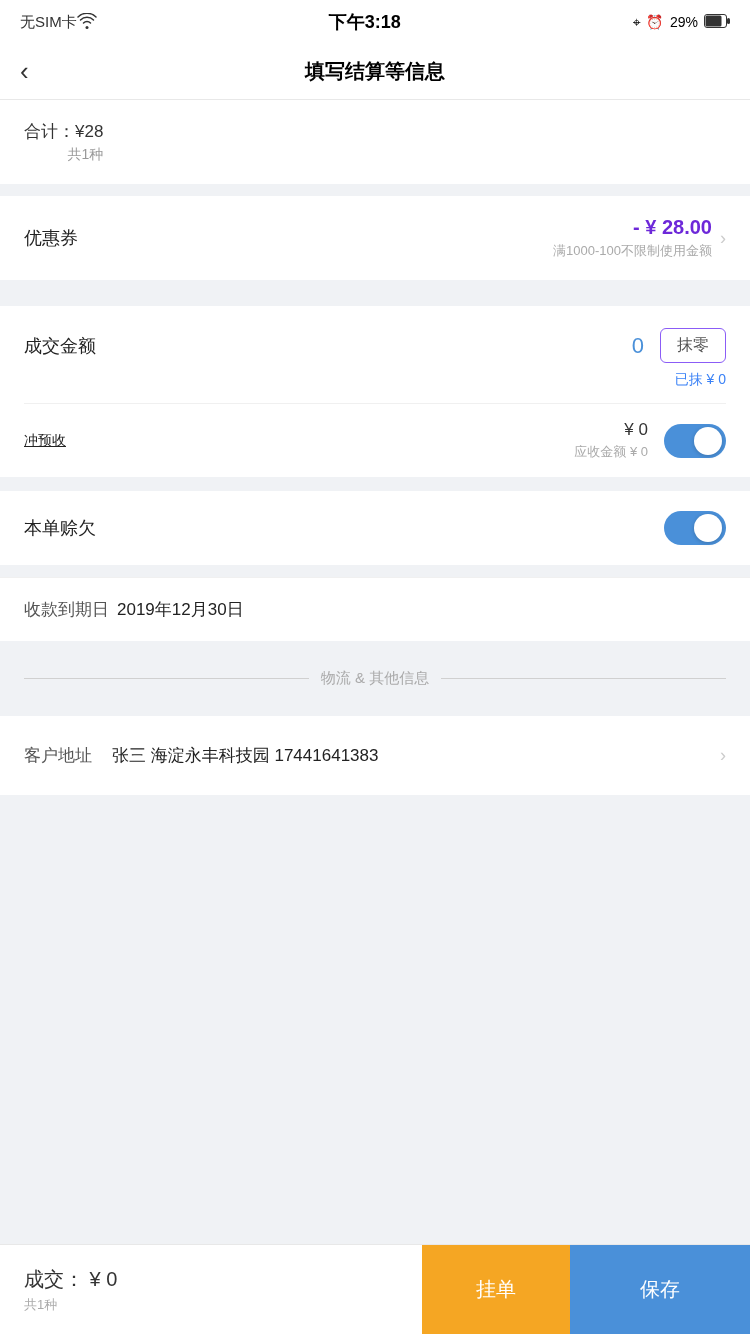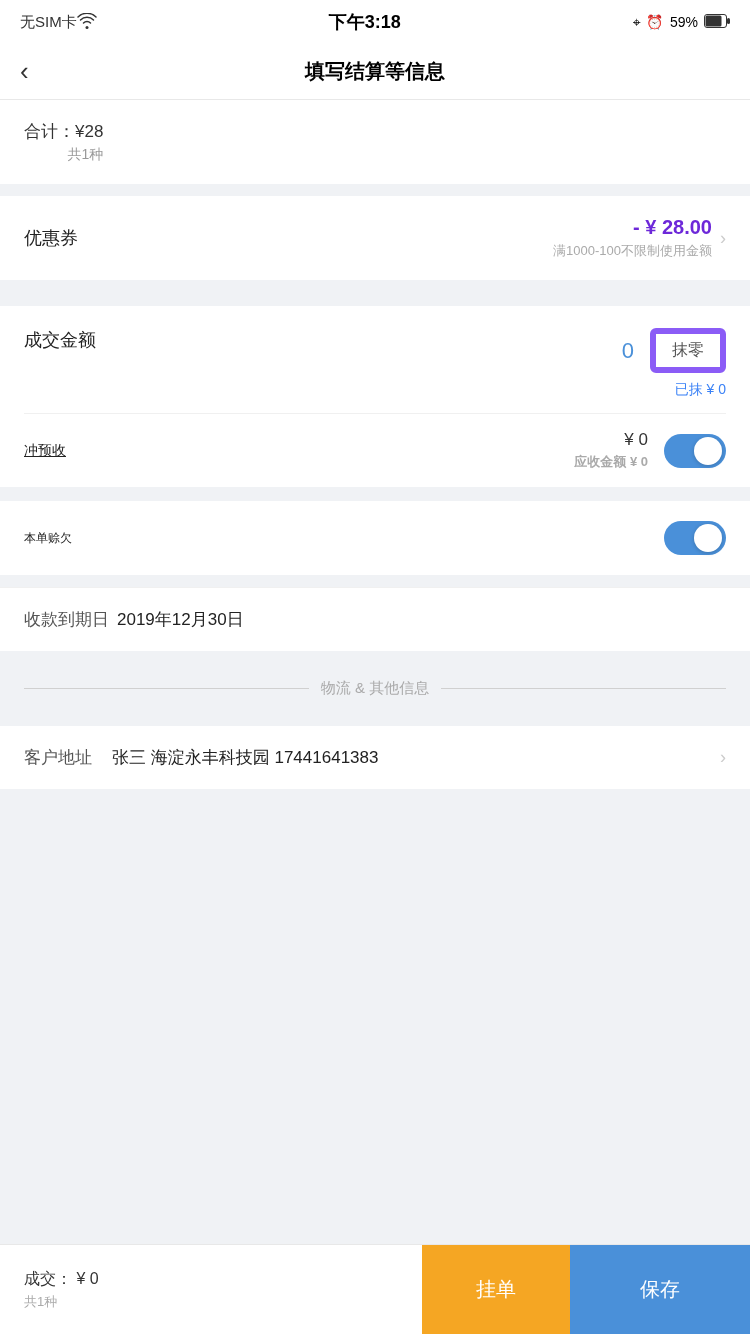--- a/index.html
+++ b/index.html
@@ -152,21 +152,21 @@
       background: #f0f2f5;
     }
 
     
     .amount-section {
       background: #fff;
       padding: 0;
     }
     .amount-row {
       display: flex;
-      align-items: flex-start;
+      align-items: center;
       justify-content: space-between;
       padding: 22px 24px 8px 24px;
     }
     .amount-label {
       font-size: 18px;
       color: #222;
     }
     .amount-right {
       display: flex;
       align-items: center;
@@ -175,21 +175,21 @@
     .amount-input {
       font-size: 22px;
       color: #4a90d9;
       font-weight: 500;
       border: none;
       outline: none;
       width: 60px;
       text-align: right;
     }
     .round-zero-btn {
-      border: 6px solid #8b5cf6;
+      border: 1px solid #8b5cf6;
       border-radius: 6px;
       padding: 6px 16px;
       font-size: 16px;
       color: #555;
       background: #fff;
       cursor: pointer;
     }
     .already-rounded {
       text-align: right;
       padding: 0 24px 14px 24px;
@@ -220,21 +220,20 @@
     }
     .precollect-main {
       font-size: 17px;
       color: #333;
       font-weight: 500;
     }
     .precollect-sub {
       font-size: 13px;
       color: #aaa;
       margin-top: 3px;
-      font-weight: bold;
     }
 
     
     .toggle-switch {
       width: 62px;
       height: 34px;
       border-radius: 17px;
       background: #4a90d9;
       position: relative;
       cursor: pointer;
@@ -254,21 +253,21 @@
     
     .debt-section {
       background: #fff;
       margin-bottom: 12px;
       padding: 20px 24px;
       display: flex;
       align-items: center;
       justify-content: space-between;
     }
     .debt-label {
-      font-size: 12px;
+      font-size: 18px;
       color: #222;
     }
 
     
     .due-date-row {
       background: #fff;
       padding: 20px 24px;
       display: flex;
       align-items: center;
       gap: 8px;
@@ -302,21 +301,21 @@
       background: #d0d0d0;
     }
     .section-header-text {
       font-size: 15px;
       color: #aaa;
     }
 
     
     .address-row {
       background: #fff;
-      padding: 20px 24px;
+      padding: 28px 24px;
       display: flex;
       align-items: center;
       justify-content: space-between;
       margin-bottom: 12px;
     }
     .address-label {
       font-size: 17px;
       color: #555;
       flex-shrink: 0;
       margin-right: 20px;
@@ -340,21 +339,21 @@
       border-top: 1px solid #e8e8e8;
     }
     .bottom-info {
       flex: 1;
       display: flex;
       flex-direction: column;
       justify-content: center;
       padding: 0 24px;
     }
     .bottom-transaction {
-      font-size: 16px;
+      font-size: 20px;
       color: #333;
     }
     .bottom-count {
       font-size: 13px;
       color: #aaa;
       margin-top: 3px;
     }
     .bottom-btn-hold {
       width: 148px;
       background: #f5a623;
@@ -390,21 +389,21 @@
         <path d="M6.5 10c.9-.9 2.1-1.5 3.5-1.5s2.6.6 3.5 1.5" stroke="#333" stroke-width="1.5" fill="none" stroke-linecap="round"></path>
         <path d="M3.5 7C5.2 5.3 7.5 4.3 10 4.3s4.8 1 6.5 2.7" stroke="#333" stroke-width="1.5" fill="none" stroke-linecap="round"></path>
         <path d="M1 4C3.3 1.7 6.5.3 10 .3s6.7 1.4 9 3.7" stroke="#333" stroke-width="1.5" fill="none" stroke-linecap="round"></path>
       </svg>
     </span>
   </div>
   <div class="status-center">下午3:18</div>
   <div class="status-right">
     <span style="font-size:14px;">⌖</span>
     <span style="font-size:14px;">⏰</span>
-    <span style="font-size:14px;">59%</span>
+    <span style="font-size:14px;">29%</span>
     <span>
       <svg width="26" height="14" viewBox="0 0 26 14">
         <rect x="0.5" y="0.5" width="22" height="13" rx="2.5" stroke="#333" stroke-width="1" fill="none"></rect>
         <rect x="23" y="4" width="3" height="6" rx="1.5" fill="#333"></rect>
         <rect x="1.5" y="1.5" width="16" height="11" rx="1.5" fill="#333"></rect>
       </svg>
     </span>
   </div>
 </div>
 

